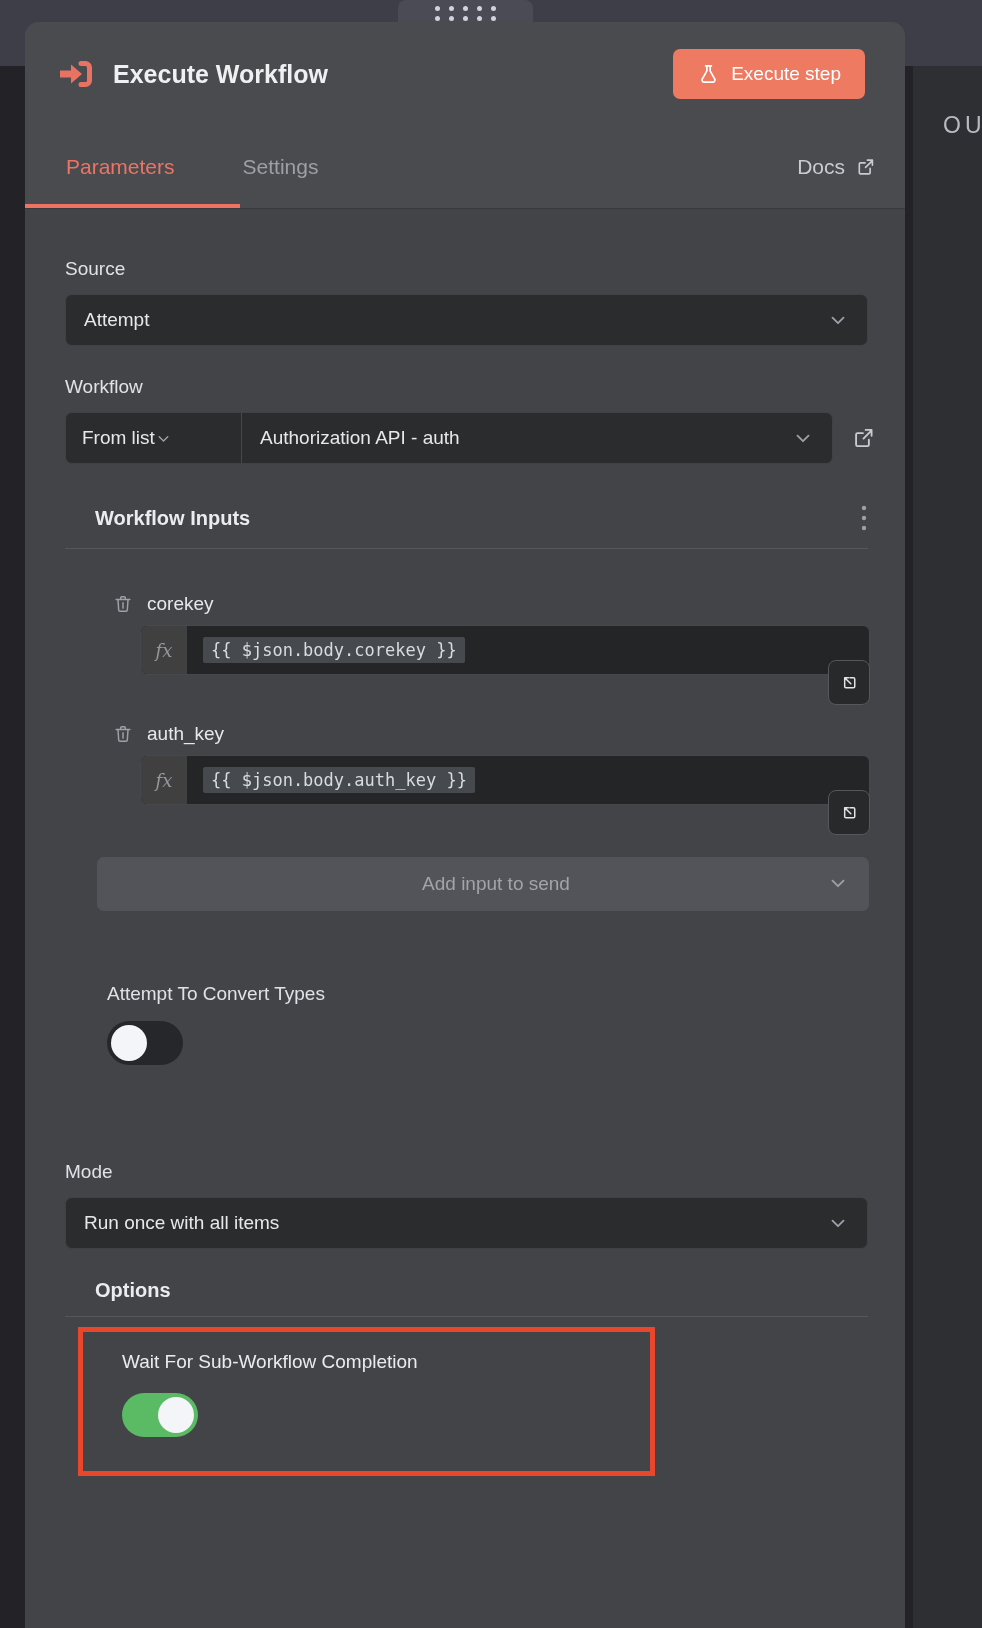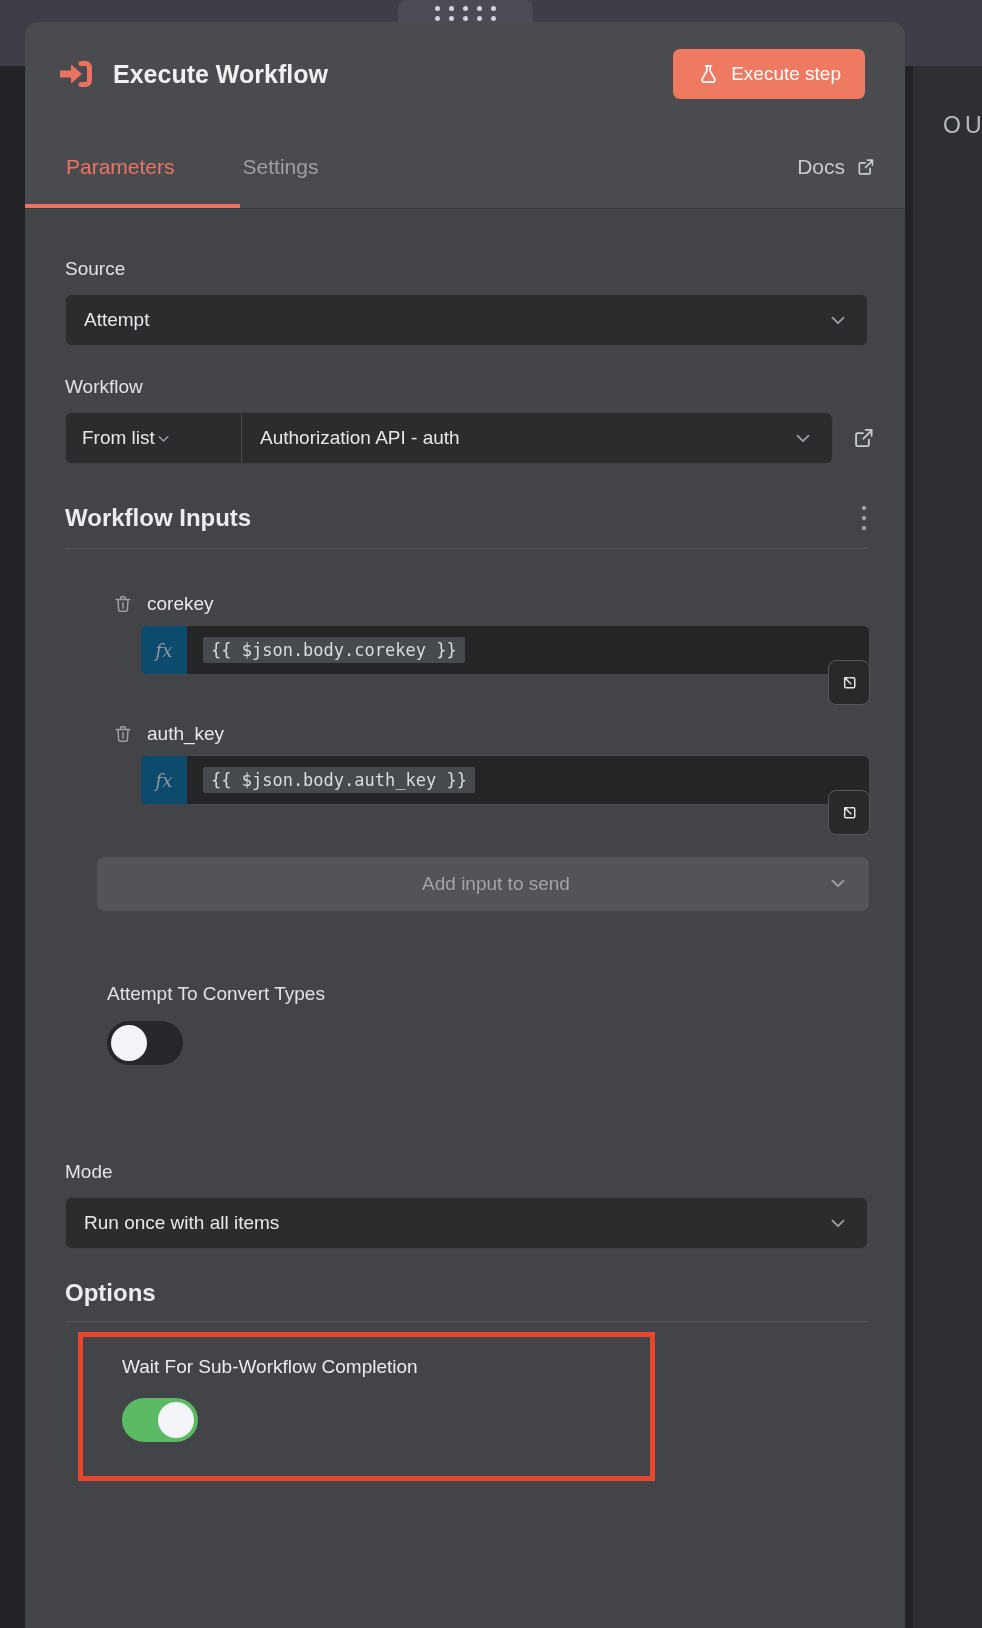--- a/index.html
+++ b/index.html
@@ -44,29 +44,29 @@
   .workflow-line{display:flex;align-items:center;margin:14px 28px 0 40px;}
   .workflow-select{flex:1;height:52px;background:#2b2c2e;border:1px solid #3f4144;border-radius:7px;
                    display:flex;align-items:stretch;box-sizing:border-box;}
   .wf-mode{display:flex;align-items:center;gap:0;padding:0 16px;width:143px;
            border-right:1px solid #47484c;color:#e6e8eb;font-size:19px;cursor:pointer;}
   .wf-main{flex:1;display:flex;align-items:center;padding:0 18px;color:#e6e8eb;font-size:19px;cursor:pointer;}
   .wf-main .chev{margin-left:auto;}
   .open-wf{margin-left:18px;cursor:pointer;display:flex;}
 
   .section-head{display:flex;align-items:center;margin:40px 37px 0 40px;}
-  .section-title{font-size:24px;font-weight:600;color:#eaecef;}
+  .section-title{font-size:20px;font-weight:600;color:#eaecef;margin-left:30px;}
   .kebab{margin-left:auto;cursor:pointer;display:flex;}
   .divider{height:1px;background:#55565a;margin:16px 37px 0 40px;}
 
   .item-head{display:flex;align-items:center;gap:13px;margin:44px 0 0 87px;}
   .item-name{font-size:19px;color:#e6e8eb;}
   .expr-field{position:relative;margin:10px 35px 0 115px;height:50px;display:flex;align-items:stretch;
               background:#232527;border:1px solid #46484b;border-radius:7px;box-sizing:border-box;}
-  .fx-prefix{width:46px;background:#0c4a6e;border-radius:6px 0 0 6px;display:flex;align-items:center;
+  .fx-prefix{width:46px;background:#404040;border-radius:6px 0 0 6px;display:flex;align-items:center;
              justify-content:center;color:#94979c;font-size:18px;font-style:italic;
              font-family:"DejaVu Serif",serif;}
   .expr-text{align-self:center;margin-left:16px;font-family:"DejaVu Sans Mono",monospace;
              font-size:17px;color:#d8dbdf;background:#464a4f;padding:3px 8px;border-radius:2px;
              white-space:pre;}
   .expand-btn{position:absolute;right:-1px;top:34px;width:42px;height:45px;background:#28292b;
               border:1px solid #55575b;border-radius:8px;display:flex;align-items:center;
               justify-content:center;box-sizing:border-box;cursor:pointer;z-index:2;}
 
   .add-input-btn{position:relative;margin:52px 36px 0 72px;height:54px;background:#535459;border:none;

